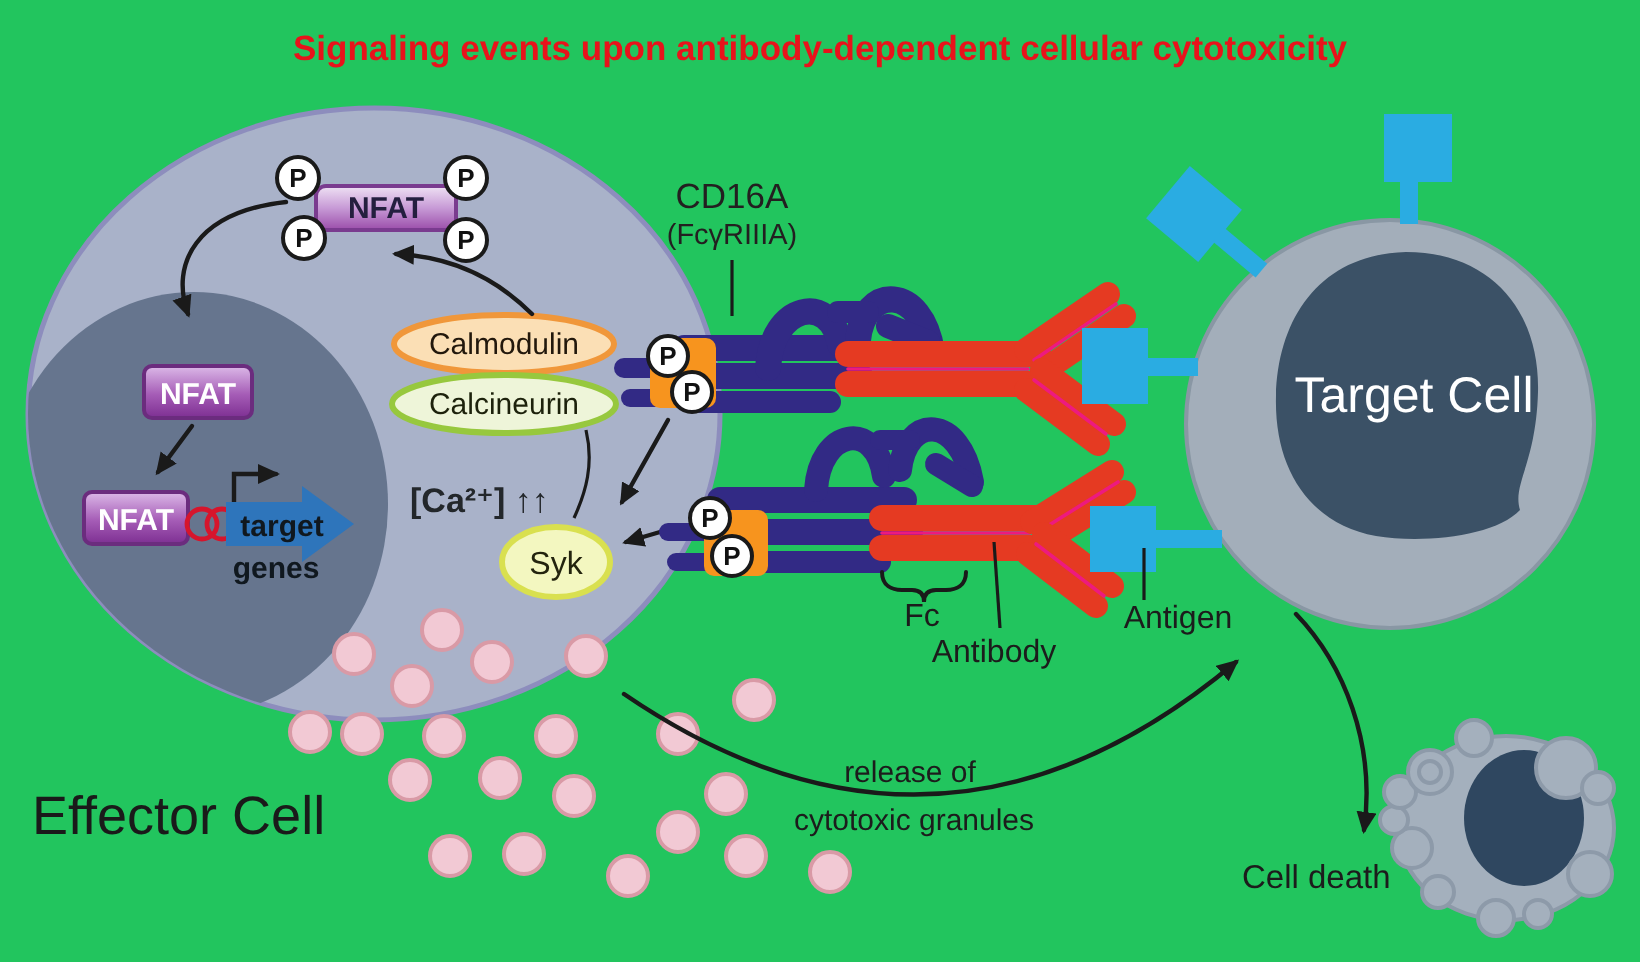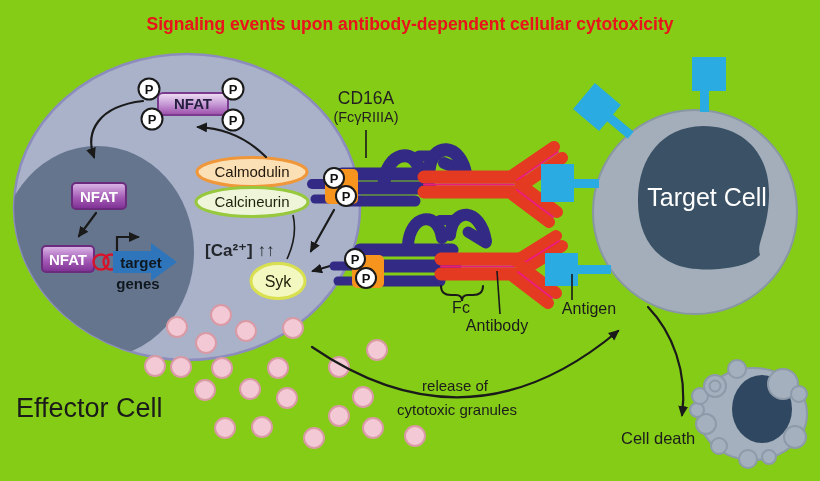--- a/index.html
+++ b/index.html
@@ -1,16 +1,16 @@
 <!DOCTYPE html>
 <html><head>
 <meta charset="utf-8">
 <style>
   html,body{margin:0;padding:0;background:#ffffff;}
-  #stage{position:relative;width:820px;height:481px;background:#84cc16;overflow:hidden;
+  #stage{position:relative;width:820px;height:481px;background:#22c55e;overflow:hidden;
          font-family:"Liberation Sans","DejaVu Sans",sans-serif;}
   svg{position:absolute;left:0;top:0;}
   text{font-family:"Liberation Sans","DejaVu Sans",sans-serif;}
   .arrow{stroke:#1a1a1a;stroke-width:2.2;fill:none;stroke-linecap:round;}
   .thin{stroke:#1a1a1a;stroke-width:1.6;fill:none;}
   .recbar{stroke:#322a85;stroke-linecap:round;fill:none;}
   .ab{stroke:#e53a22;stroke-linecap:round;fill:none;}
   .abm{stroke:#ed1a7f;stroke-width:1.8;stroke-linecap:round;fill:none;}
   .granule{fill:#f2c9d4;stroke:#d99aa6;stroke-width:2;}
   .bleb{fill:#a4b0bd;stroke:#8d9aa9;stroke-width:2;}

